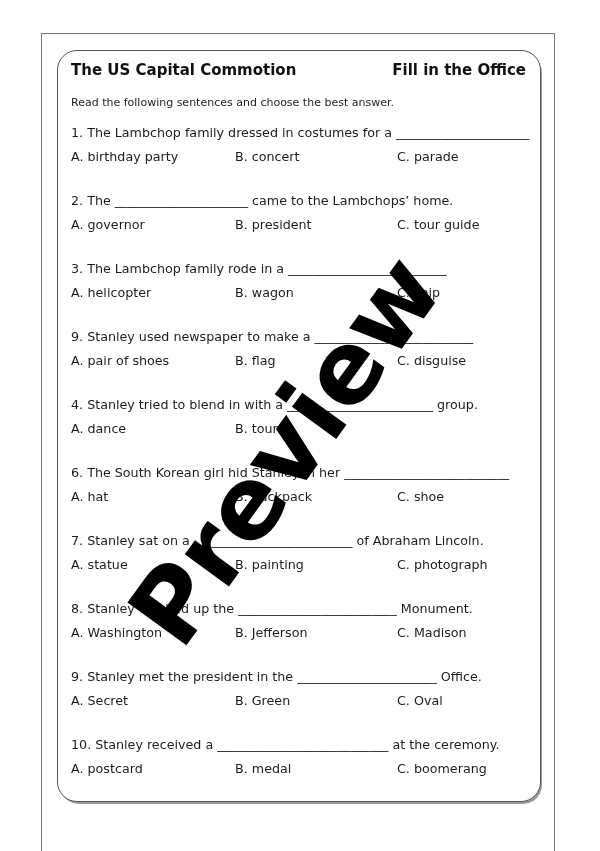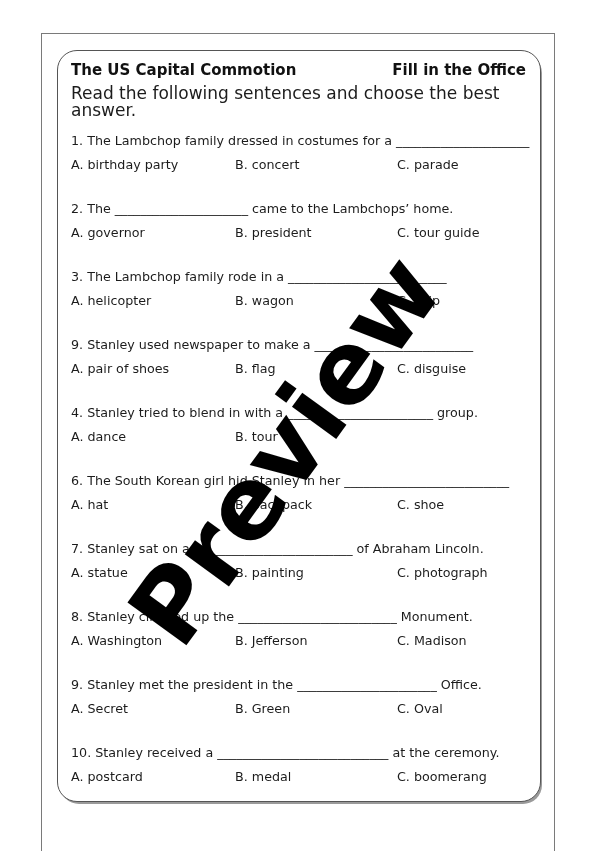--- a/index.html
+++ b/index.html
@@ -39,22 +39,22 @@
   .header-row {
     display: flex;
     justify-content: space-between;
     align-items: baseline;
     font-size: 15px;
     font-weight: bold;
     line-height: 22px;
     color: #111111;
   }
   .instructions {
-    margin-top: 4px;
-    font-size: 17px;
+    margin-top: 13px;
+    font-size: 11px;
     line-height: 17px;
   }
   .question-list {
     margin-top: 13px;
   }
   .qblock {
     margin-bottom: 27px;
   }
   .qtext {
     font-size: 12.7px;

